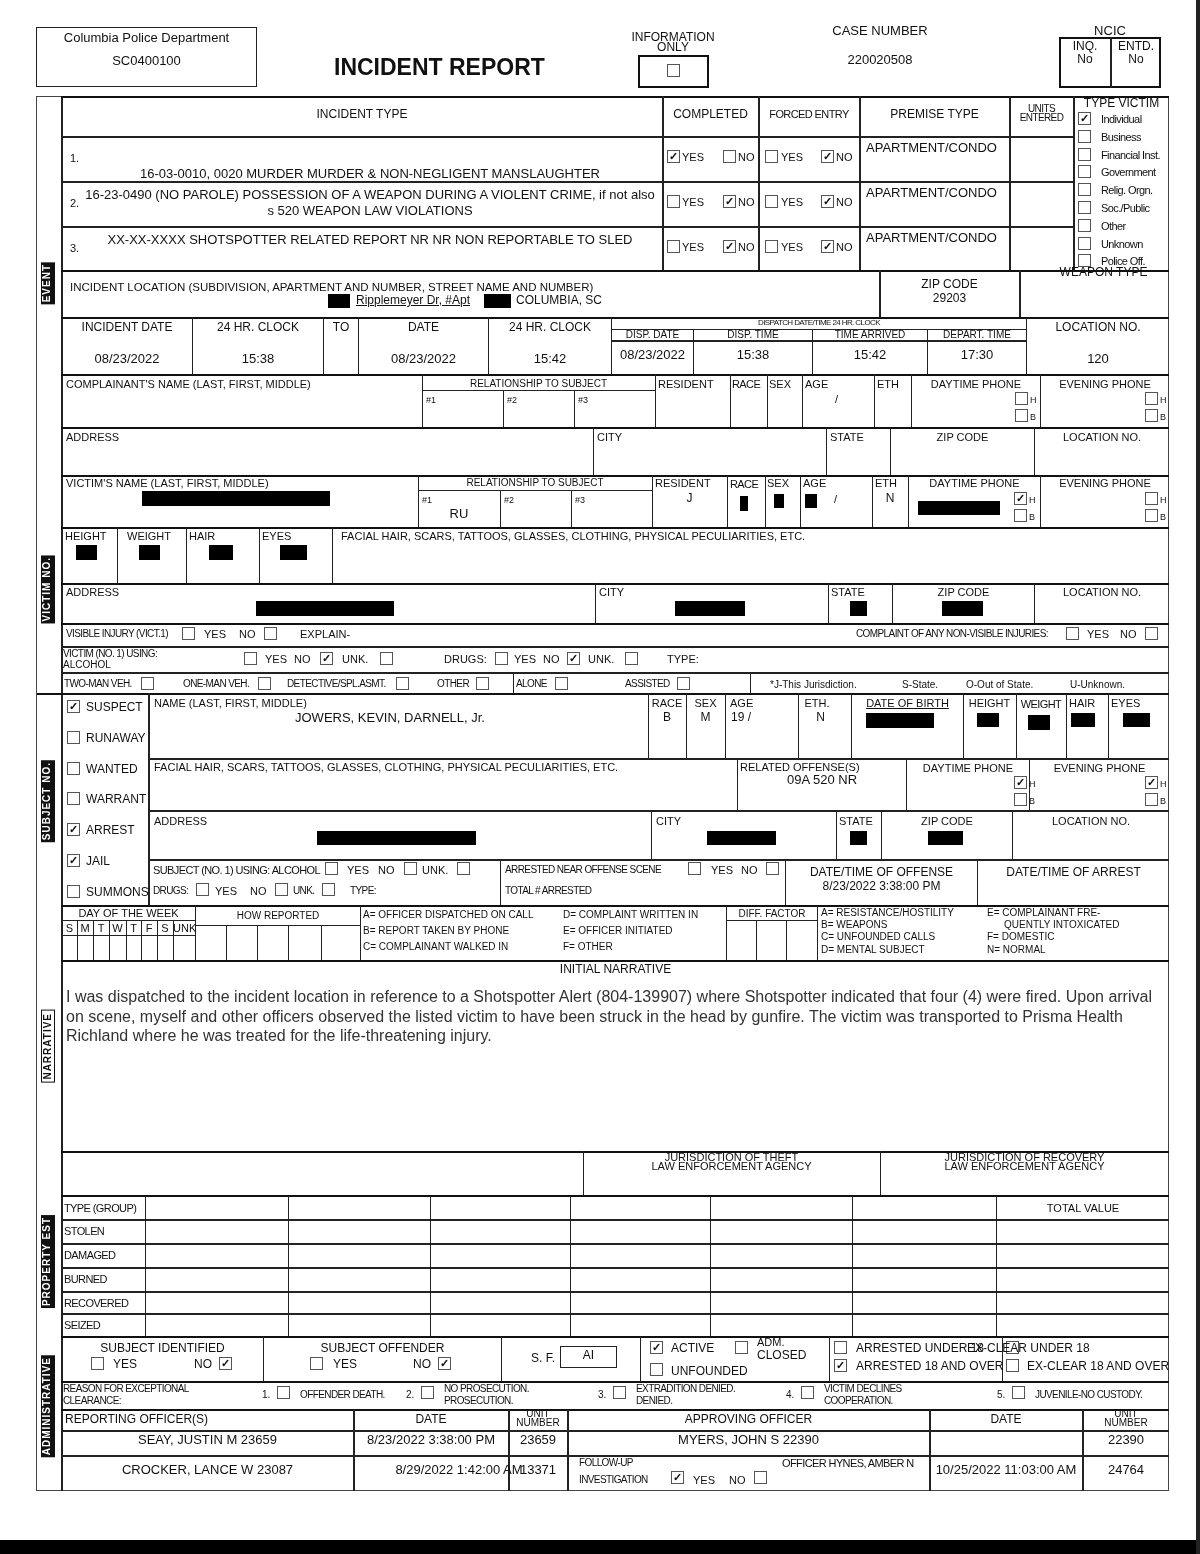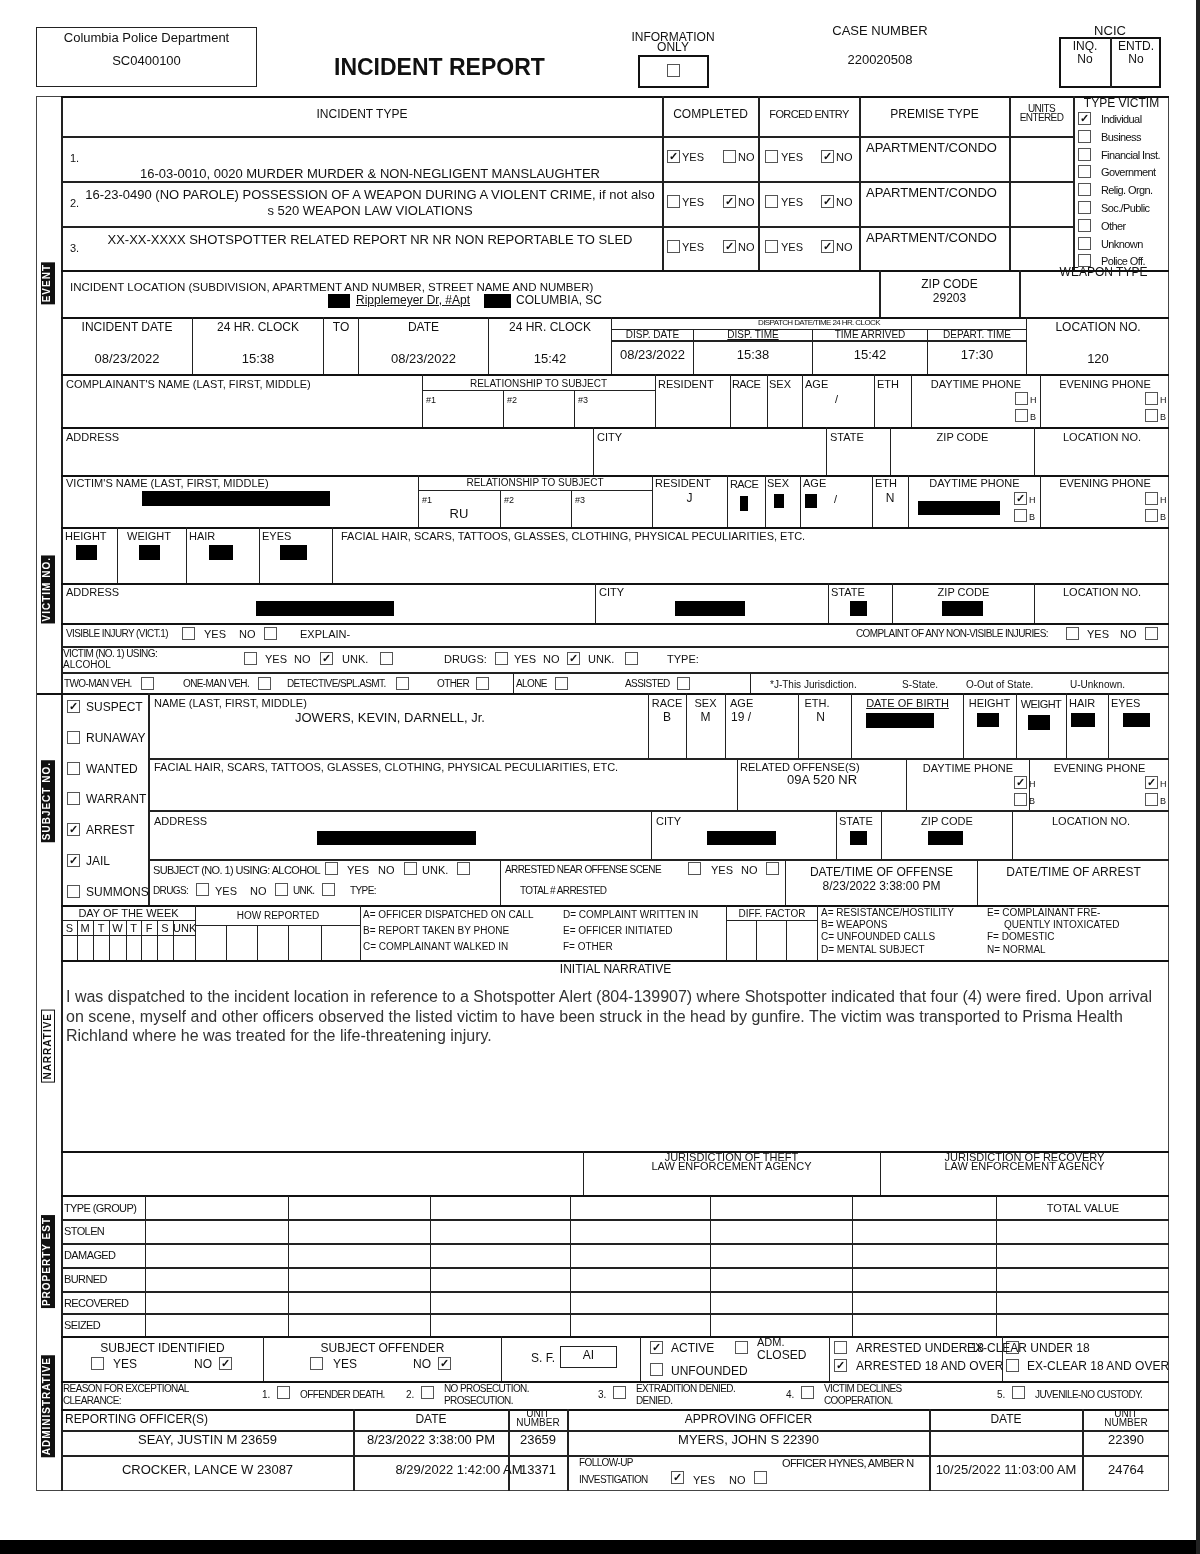--- a/index.html
+++ b/index.html
@@ -162,21 +162,21 @@
 <div class="t c" style="left:193px;top:321px;width:130px;">24 HR. CLOCK</div>
 <div class="t c val" style="left:193px;top:352px;width:130px;">15:38</div>
 <div class="t c" style="left:324px;top:321px;width:34px;">TO</div>
 <div class="t c" style="left:359px;top:321px;width:129px;">DATE</div>
 <div class="t c val" style="left:359px;top:352px;width:129px;">08/23/2022</div>
 <div class="t c" style="left:489px;top:321px;width:122px;">24 HR. CLOCK</div>
 <div class="t c val" style="left:489px;top:352px;width:122px;">15:42</div>
 <div class="t c xxs cond" style="left:612px;top:318px;width:414px;font-size:8px;">DISPATCH DATE/TIME 24 HR. CLOCK</div>
 <div class="t c xs" style="left:612px;top:329px;width:81px;">DISP. DATE</div>
 <div class="t c val" style="left:612px;top:348px;width:81px;">08/23/2022</div>
-<div class="t c xs" style="left:694px;top:329px;width:118px;text-decoration:underline;">DISP. TIME</div>
+<div class="t c xs" style="left:694px;top:329px;width:118px;">DISP. TIME</div>
 <div class="t c val" style="left:694px;top:348px;width:118px;">15:38</div>
 <div class="t c xs" style="left:813px;top:329px;width:114px;">TIME ARRIVED</div>
 <div class="t c val" style="left:813px;top:348px;width:114px;">15:42</div>
 <div class="t c xs" style="left:928px;top:329px;width:98px;">DEPART. TIME</div>
 <div class="t c val" style="left:928px;top:348px;width:98px;">17:30</div>
 <div class="t c" style="left:1027px;top:321px;width:142px;">LOCATION NO.</div>
 <div class="t c val" style="left:1027px;top:352px;width:142px;">120</div>
 
 <div class="vl" style="left:422px;top:374px;height:53px;"></div>
 <div class="vl" style="left:655px;top:374px;height:53px;"></div>
@@ -448,21 +448,21 @@
 <div class="t sm" style="left:250px;top:885px;">NO</div>
 <div class="cb" style="left:275px;top:883px;"></div>
 <div class="t xs cond" style="left:293px;top:885px;">UNK.</div>
 <div class="cb" style="left:322px;top:883px;"></div>
 <div class="t xs cond" style="left:350px;top:885px;">TYPE:</div>
 <div class="t xs cond" style="left:505px;top:864px;">ARRESTED NEAR OFFENSE SCENE</div>
 <div class="cb" style="left:688px;top:862px;"></div>
 <div class="t sm" style="left:711px;top:864px;">YES</div>
 <div class="t sm" style="left:741px;top:864px;">NO</div>
 <div class="cb" style="left:766px;top:862px;"></div>
-<div class="t xs cond" style="left:520px;top:885px;">TOTAL # ARRESTED</div>
+<div class="t xs cond" style="left:505px;top:885px;">TOTAL # ARRESTED</div>
 <div class="t c sm" style="left:786px;top:866px;width:191px;font-size:12px;">DATE/TIME OF OFFENSE</div>
 <div class="t c" style="left:786px;top:880px;width:191px;">8/23/2022 3:38:00 PM</div>
 <div class="t c sm" style="left:978px;top:866px;width:191px;font-size:12px;">DATE/TIME OF ARREST</div>
 
 <div class="vl" style="left:195px;top:905px;height:55px;"></div>
 <div class="vl" style="left:360px;top:905px;height:55px;"></div>
 <div class="vl" style="left:726px;top:905px;height:55px;"></div>
 <div class="vl" style="left:817px;top:905px;height:55px;"></div>
 <div class="hl" style="left:61px;top:920px;width:134px;"></div>
 <div class="hl" style="left:195px;top:925px;width:165px;"></div>

